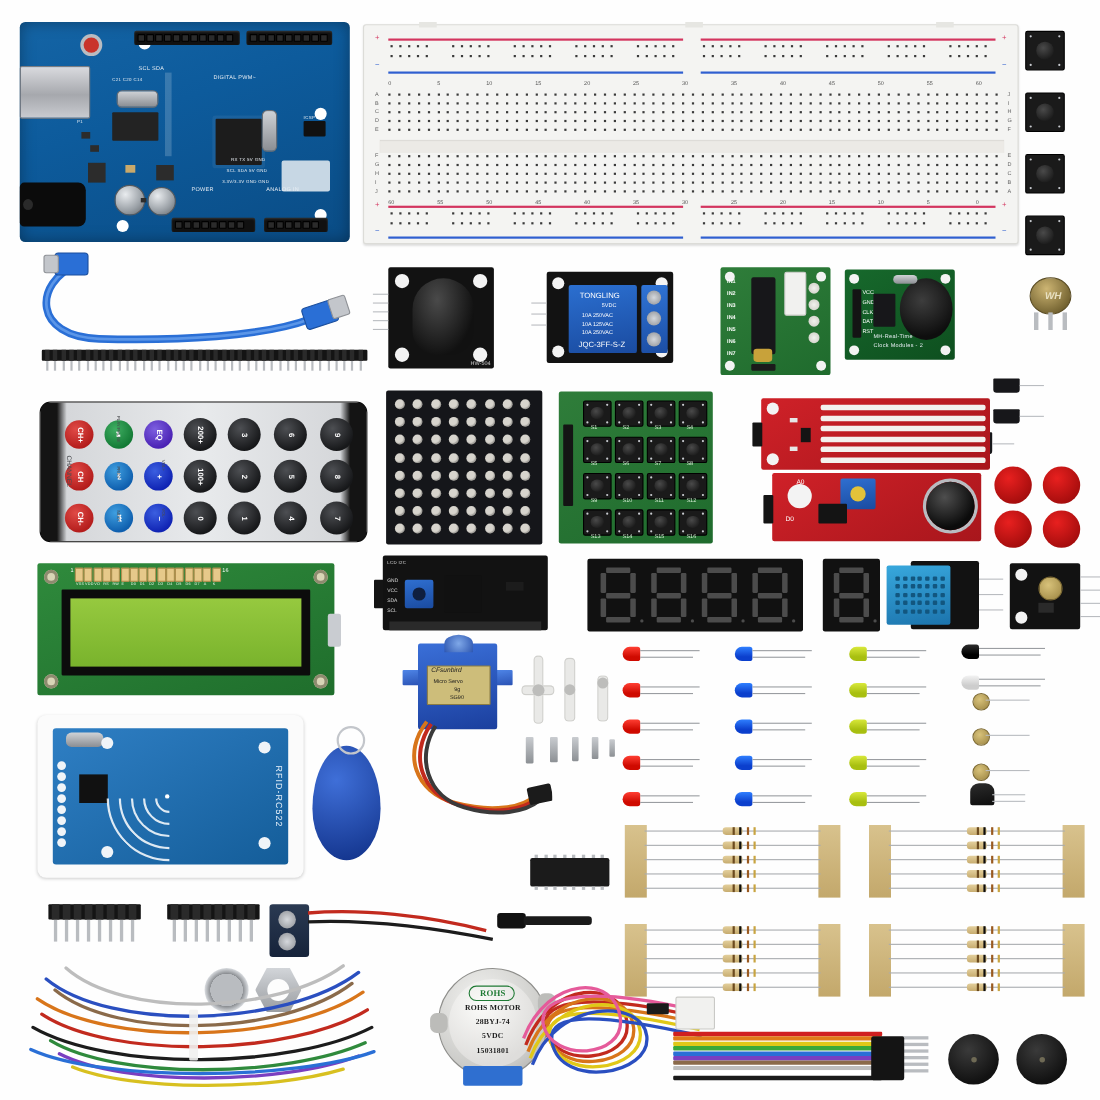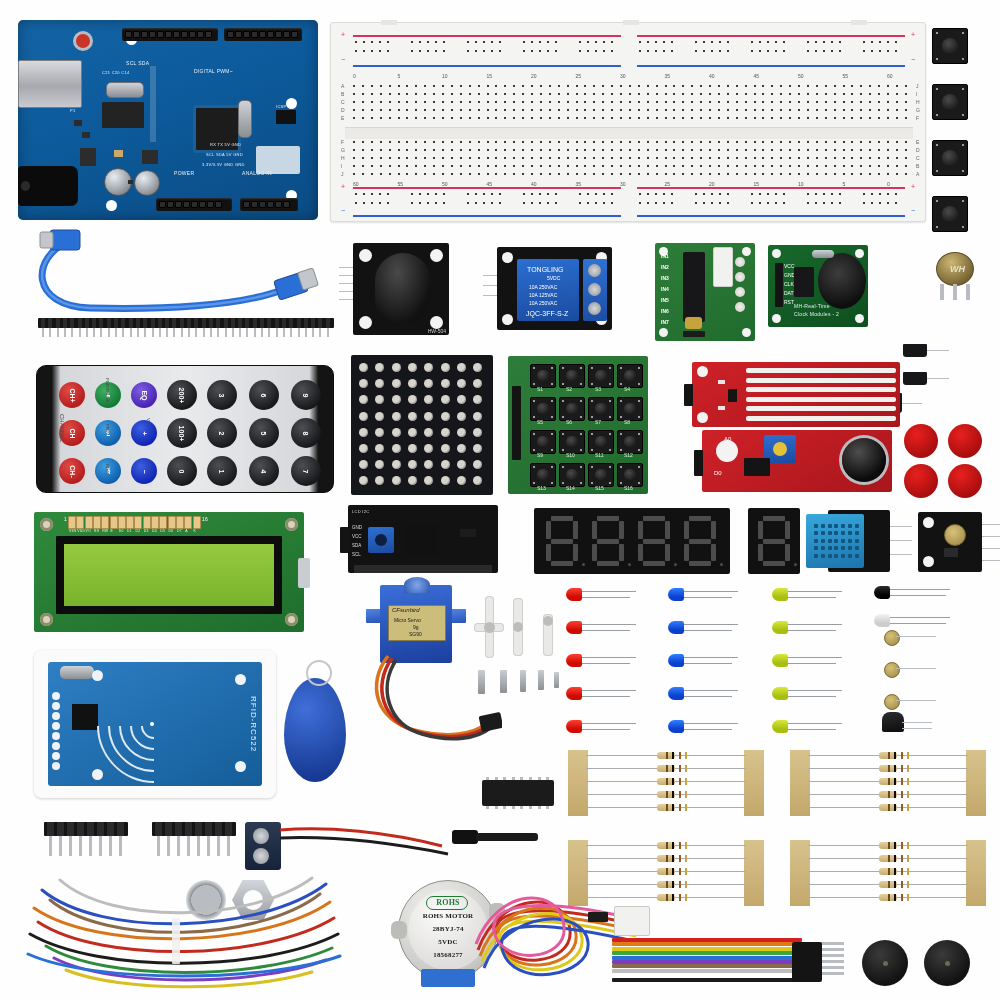--- a/index.html
+++ b/index.html
@@ -2283,21 +2283,21 @@
     <rect x="152" y="58" width="8" height="46" fill="#f1f1ef" opacity=".9" rx="1"></rect>
   </svg>
 
   <div class="motor" style="left:398px;top:880px;width:98px;height:98px;">
     <div class="abs" style="left:9px;top:9px;width:80px;height:80px;background:radial-gradient(circle at 38% 30%,#fbfbf9,#dedddb 72%);border-radius:50%;"></div>
     <div class="abs" style="left:27px;top:15px;width:42px;height:14px;border:1px solid #1f7a34;border-radius:7px;"></div>
     <span class="motor-txt" style="top:17px;color:#1f7a34;font-size:8px;">ROHS</span>
     <span class="motor-txt" style="top:31px;">ROHS MOTOR</span>
     <span class="motor-txt" style="top:44px;">28BYJ-74</span>
     <span class="motor-txt" style="top:57px;">5VDC</span>
-    <span class="motor-txt" style="top:70px;">18568277</span>
+    <span class="motor-txt" style="top:70px;">15031801</span>
     <div class="abs" style="left:-8px;top:40px;width:16px;height:18px;background:#bcbcb9;border-radius:6px;"></div>
     <div class="abs" style="right:-8px;top:22px;width:16px;height:18px;background:#bcbcb9;border-radius:6px;"></div>
     <div class="abs" style="left:22px;bottom:-8px;width:54px;height:18px;background:#2f6fd0;border-radius:2px;"></div>
   </div>
   <svg class="abs" style="left:470px;top:880px;width:170px;height:110px;" viewBox="0 0 170 110">
     <g fill="none" stroke-width="3">
       <path d="M8,70 C30,10 96,10 100,50 C104,86 34,92 26,56 C20,26 74,24 162,44" stroke="#c22a1e"></path>
       <path d="M10,76 C32,16 102,16 106,54 C110,90 36,98 28,60 C22,30 76,30 164,50" stroke="#d8751a"></path>
       <path d="M12,82 C34,22 108,22 112,58 C116,94 38,104 30,64 C24,34 78,36 166,56" stroke="#e0c818"></path>
       <path d="M14,88 C36,28 114,28 118,62 C122,98 40,110 32,68 C26,38 80,42 168,62" stroke="#2a4fc0"></path>

